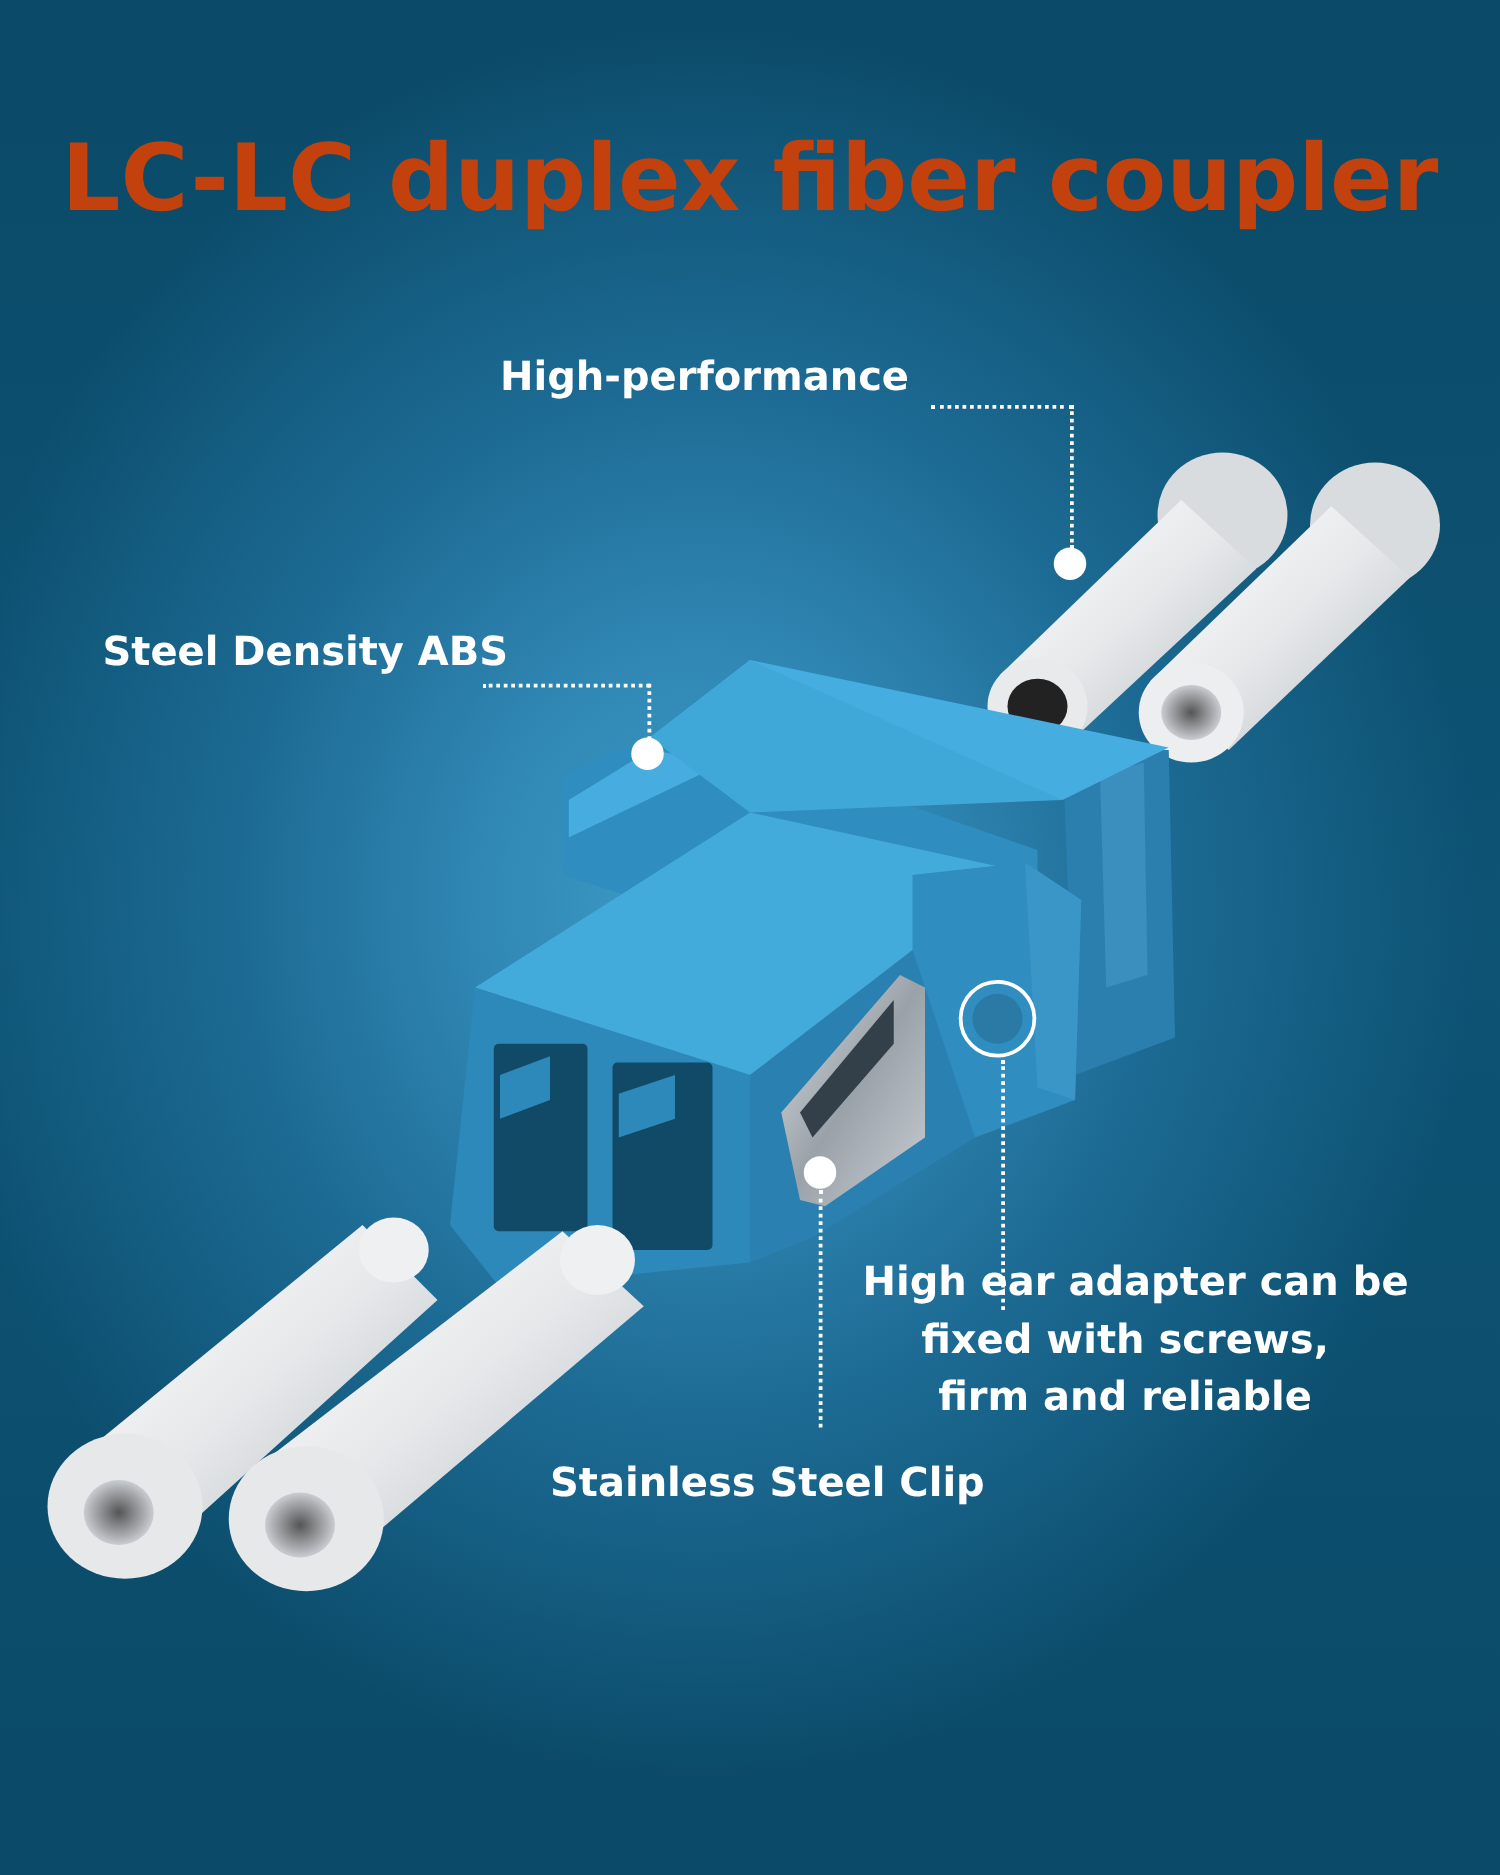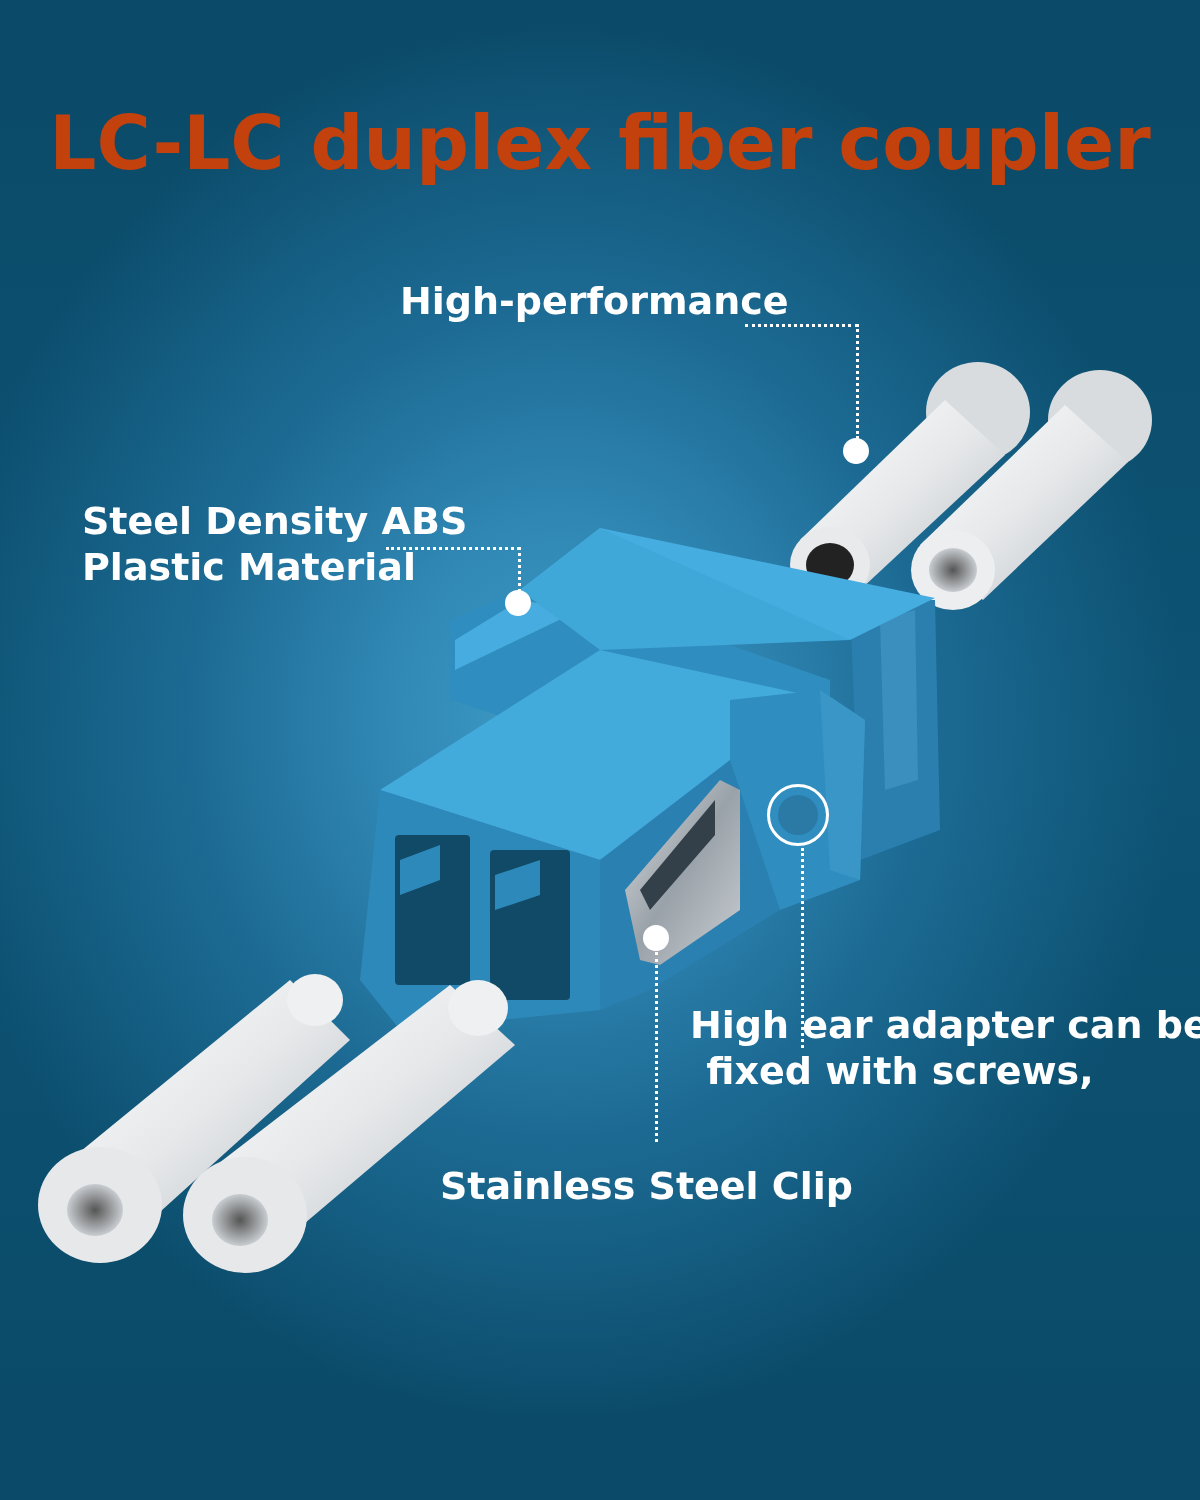--- a/index.html
+++ b/index.html
@@ -9,21 +9,21 @@
     background:
       radial-gradient(ellipse 620px 700px at 560px 720px, #3f9cc8 0%, #2f86b2 30%, #1c6a93 60%, rgba(11,78,110,0) 100%),
       linear-gradient(180deg, #0b4a68 0%, #0d5374 50%, #0b4a68 100%);
   }
   .title {
     position: absolute; left: 0; top: 100px; width: 1200px; text-align: center;
     color: #c2410c; font-weight: bold; font-size: 74px; letter-spacing: 0px;
     font-family: "DejaVu Sans", sans-serif;
   }
   .label {
-    position: absolute; color: #ffffff; font-weight: bold; font-size: 38px;
+    position: absolute; color: #ffffff; font-weight: bold; font-size: 32px;
     line-height: 46px; text-align: center; white-space: nowrap;
   }
   .label div { display: block; }
   .dot-h { position: absolute; height: 0; border-top: 3px dotted #ffffff; }
   .dot-v { position: absolute; width: 0; border-left: 3px dotted #ffffff; }
   .pin { position: absolute; width: 26px; height: 26px; border-radius: 50%; background: #ffffff; }
   .ring { position: absolute; width: 62px; height: 62px; border-radius: 50%; border: 3px solid #ffffff; box-sizing: border-box; }
   svg.art { position: absolute; left: 0; top: 0; }
 </style>
 </head>
@@ -108,30 +108,30 @@
 
 <div class="label" style="left:400px; top:278px; width:320px;">
   <div>High-performance</div>
 </div>
 <div class="dot-h" style="left:745px; top:324px; width:113px;"></div>
 <div class="dot-v" style="left:856px; top:324px; height:115px;"></div>
 <div class="pin" style="left:843px; top:438px;"></div>
 
 <div class="label" style="left:82px; top:498px; width:310px;">
   <div>Steel Density ABS</div>
-  <div>Plastic Material</div>
 </div>
 <div class="dot-h" style="left:386px; top:547px; width:134px;"></div>
 <div class="dot-v" style="left:518px; top:547px; height:45px;"></div>
 <div class="pin" style="left:505px; top:590px;"></div>
 
 <div class="ring" style="left:767px; top:784px;"></div>
 <div class="dot-v" style="left:801px; top:848px; height:200px;"></div>
 <div class="label" style="left:690px; top:1002px; width:420px;">
   <div>High ear adapter can be</div>
   <div>fixed with screws,</div>
+  <div>firm and reliable</div>
 </div>
 
 <div class="pin" style="left:643px; top:925px;"></div>
 <div class="dot-v" style="left:655px; top:952px; height:190px;"></div>
 <div class="label" style="left:440px; top:1163px; width:335px;">
   <div>Stainless Steel Clip</div>
 </div>
 
 </body></html>

